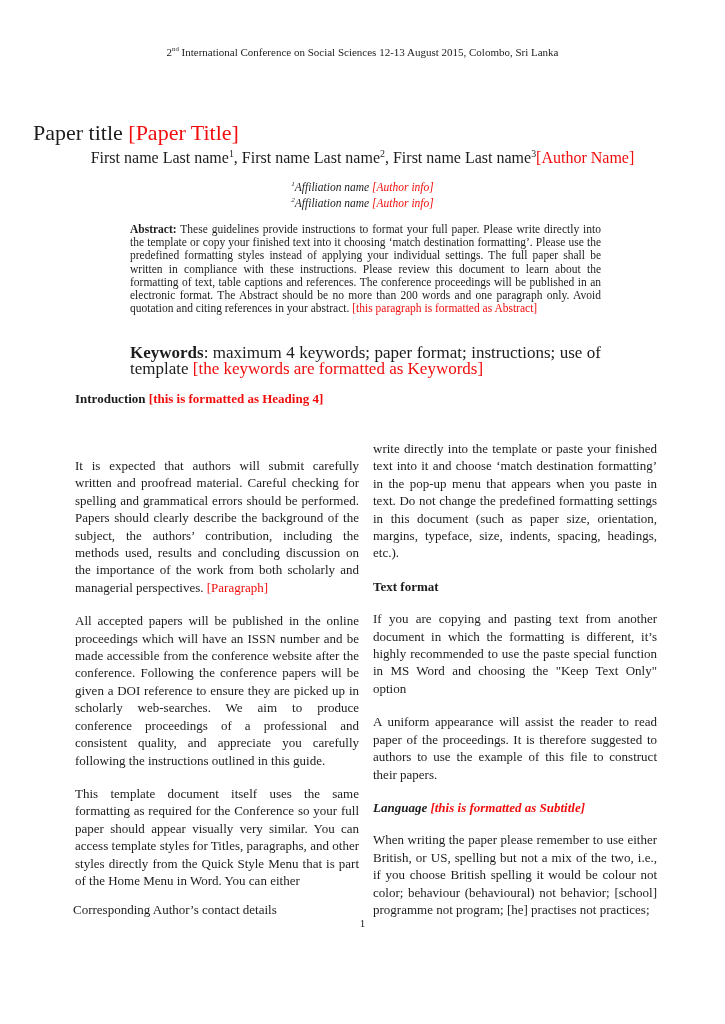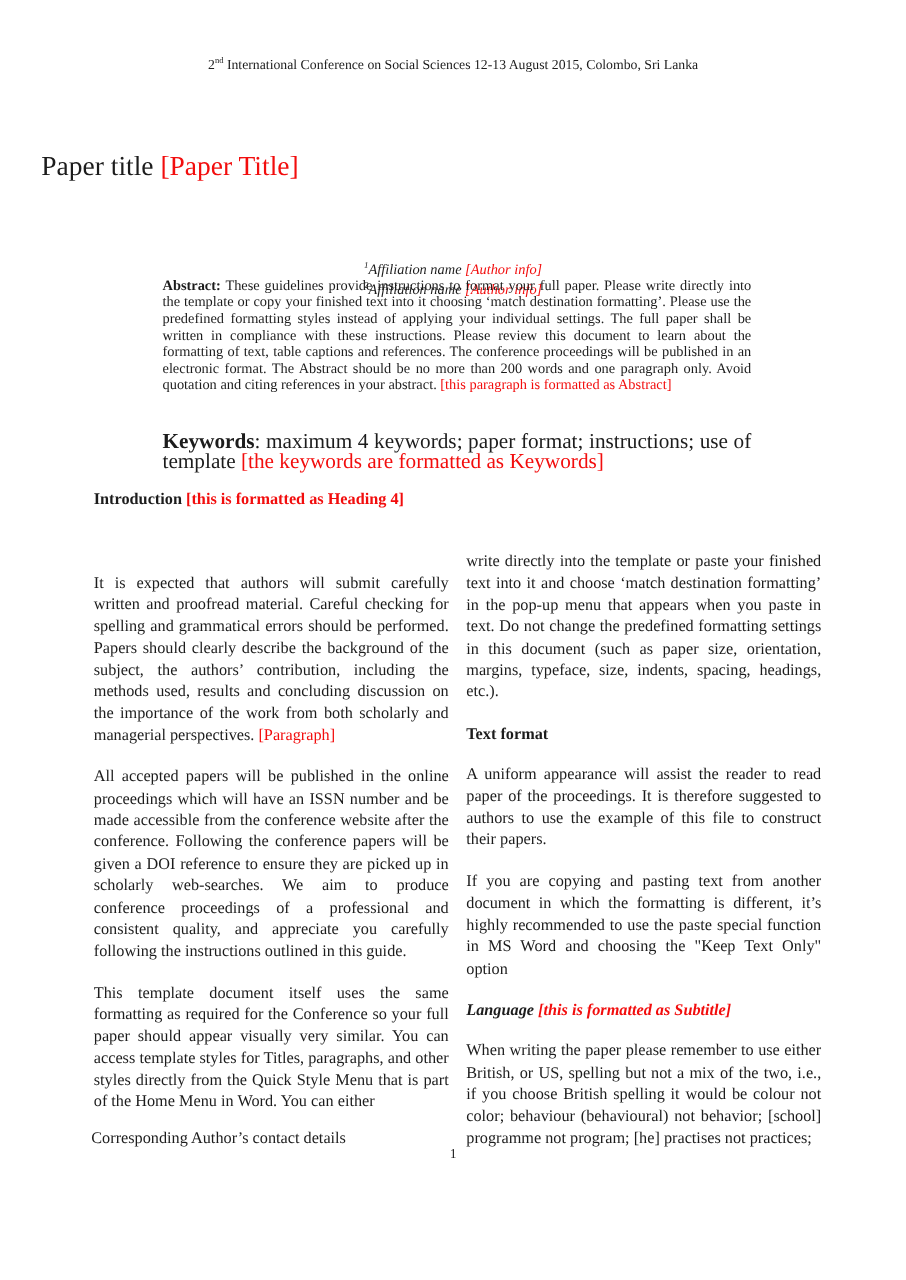--- a/index.html
+++ b/index.html
@@ -22,21 +22,21 @@
   .title {
     position: absolute; top: 103px; left: 16px; width: 100%;
     text-align: left; font-size: 22px; font-weight: normal; margin: 17px;
   }
   .authors {
     position: absolute; top: 149px; left: 0; width: 100%;
     text-align: center; font-size: 16px;
   }
   .affils {
     position: absolute; top: 180px; left: 0; width: 100%;
-    text-align: center; font-style: italic; font-size: 11.5px; line-height: 15.5px; margin-top: 29px;
+    text-align: center; font-style: italic; font-size: 11.5px; line-height: 15.5px;
   }
   .abstract {
     position: absolute; top: 223px; left: 130px; width: 471px;
     font-size: 11.5px; line-height: 13.2px; text-align: justify; margin: 0;
   }
   .keywords {
     position: absolute; top: 345px; left: 130px; width: 471px;
     font-size: 17px; line-height: 15.5px; text-align: justify; margin: 0;
   }
   .h1 {
@@ -62,20 +62,21 @@
 </style>
 </head>
 <body>
 
 <div class="page">
 
   <div class="running-header"><span>2</span><sup>nd</sup><span> International Conference on Social Sciences 12-13 August 2015, Colombo, Sri Lanka</span></div>
 
   <h1 class="title"><span>Paper title </span><span class="red">[Paper Title]</span></h1>
 
+  <div class="authors"><span>First name Last name</span><sup>1</sup><span>, First name Last name</span><sup>2</sup><span>, First name Last name</span><sup>3</sup><span class="red">[Author Name]</span></div>
 
   <div class="affils">
     <div><sup>1</sup><span>Affiliation name </span><span class="red">[Author info]</span></div>
     <div><sup>2</sup><span>Affiliation name </span><span class="red">[Author info]</span></div>
   </div>
 
   <p class="abstract"><b>Abstract:</b><span> These guidelines provide instructions to format your full paper. Please write directly into the template or copy your finished text into it choosing ‘match destination formatting’. Please use the predefined formatting styles instead of applying your individual settings. The full paper shall be written in compliance with these instructions. Please review this document to learn about the formatting of text, table captions and references. The conference proceedings will be published in an electronic format. The Abstract should be no more than 200 words and one paragraph only. Avoid quotation and citing references in your abstract. </span><span class="red">[this paragraph is formatted as Abstract]</span></p>
 
   <p class="keywords"><b>Keywords</b><span>: maximum 4 keywords; paper format; instructions; use of template </span><span class="red">[the keywords are formatted as Keywords]</span></p>
 
@@ -83,22 +84,22 @@
 
   <div class="col col-left">
     <p><span>It is expected that authors will submit carefully written and proofread material. Careful checking for spelling and grammatical errors should be performed. Papers should clearly describe the background of the subject, the authors’ contribution, including the methods used, results and concluding discussion on the importance of the work from both scholarly and managerial perspectives. </span><span class="red">[Paragraph]</span></p>
     <p>All accepted papers will be published in the online proceedings which will have an ISSN number and be made accessible from the conference website after the conference. Following the conference papers will be given a DOI reference to ensure they are picked up in scholarly web-searches. We aim to produce conference proceedings of a professional and consistent quality, and appreciate you carefully following the instructions outlined in this guide.</p>
     <p>This template document itself uses the same formatting as required for the Conference so your full paper should appear visually very similar. You can access template styles for Titles, paragraphs, and other styles directly from the Quick Style Menu that is part of the Home Menu in Word. You can either</p>
   </div>
 
   <div class="col col-right">
     <p>write directly into the template or paste your finished text into it and choose ‘match destination formatting’ in the pop-up menu that appears when you paste in text. Do not change the predefined formatting settings in this document (such as paper size, orientation, margins, typeface, size, indents, spacing, headings, etc.).</p>
     <h3 class="h2">Text format</h3>
+    <p>If you are copying and pasting text from another document in which the formatting is different, it’s highly recommended to use the paste special function in MS Word and choosing the "Keep Text Only" option</p>
     <p>A uniform appearance will assist the reader to read paper of the proceedings. It is therefore suggested to authors to use the example of this file to construct their papers.</p>
-    <p>If you are copying and pasting text from another document in which the formatting is different, it’s highly recommended to use the paste special function in MS Word and choosing the "Keep Text Only" option</p>
     <h3 class="subtitle"><span>Language </span><span class="red">[this is formatted as Subtitle]</span></h3>
     <p>When writing the paper please remember to use either British, or US, spelling but not a mix of the two, i.e., if you choose British spelling it would be colour not color; behaviour (behavioural) not behavior; [school] programme not program; [he] practises not practices;</p>
   </div>
 
   <div class="footer">Corresponding Author’s contact details</div>
   <div class="pagenum">1</div>
 
 </div>
 
 </body></html>

